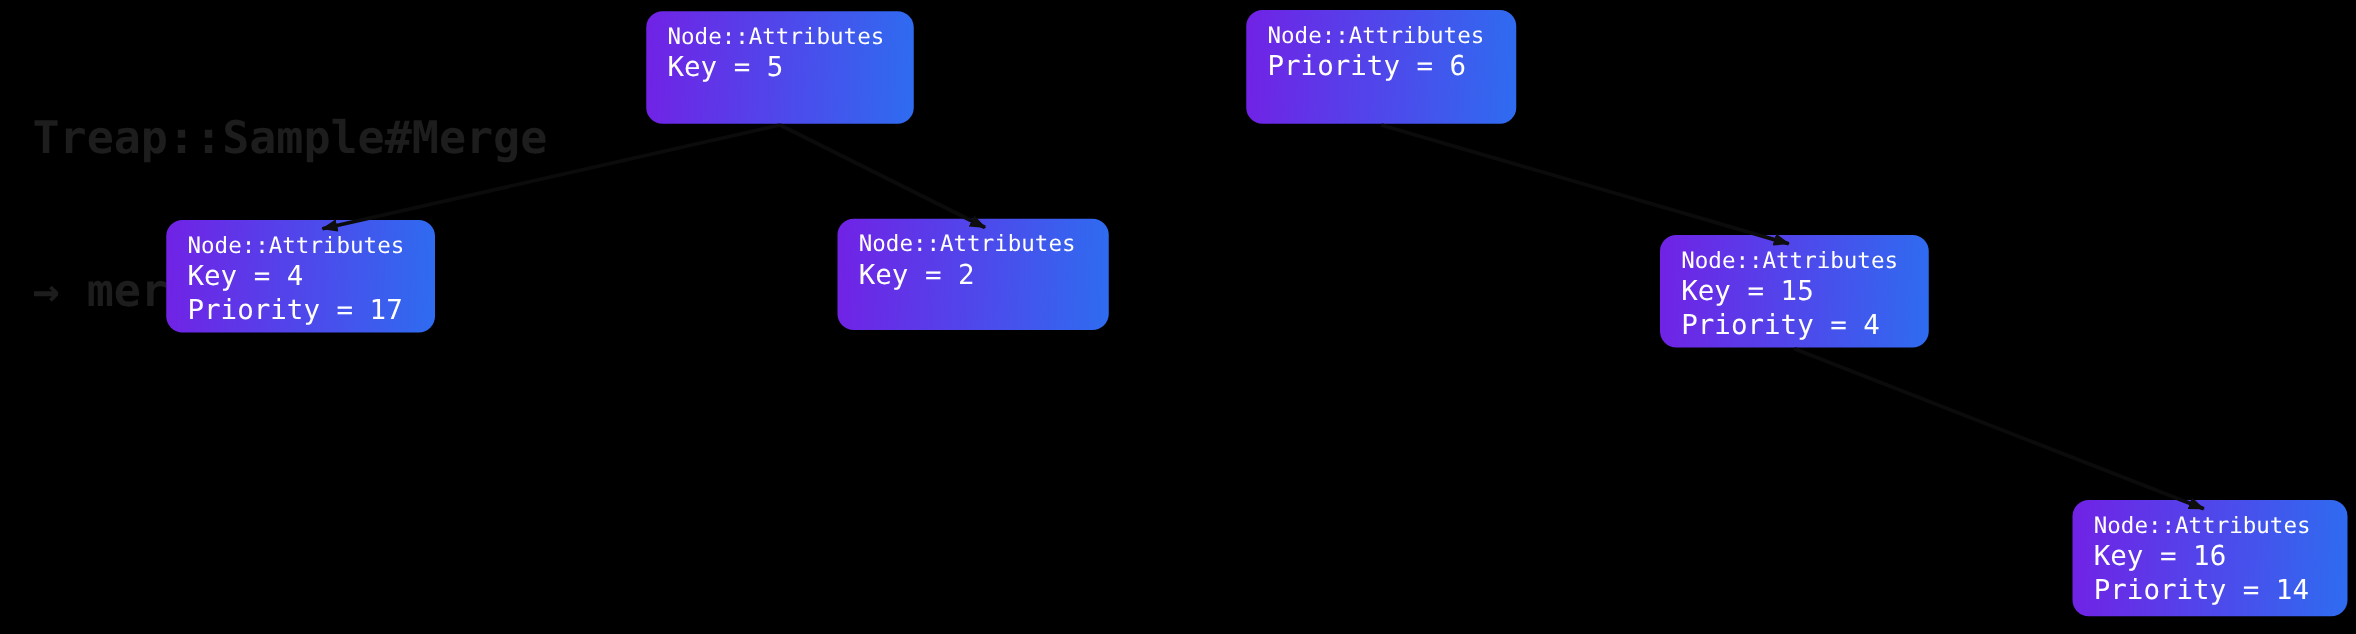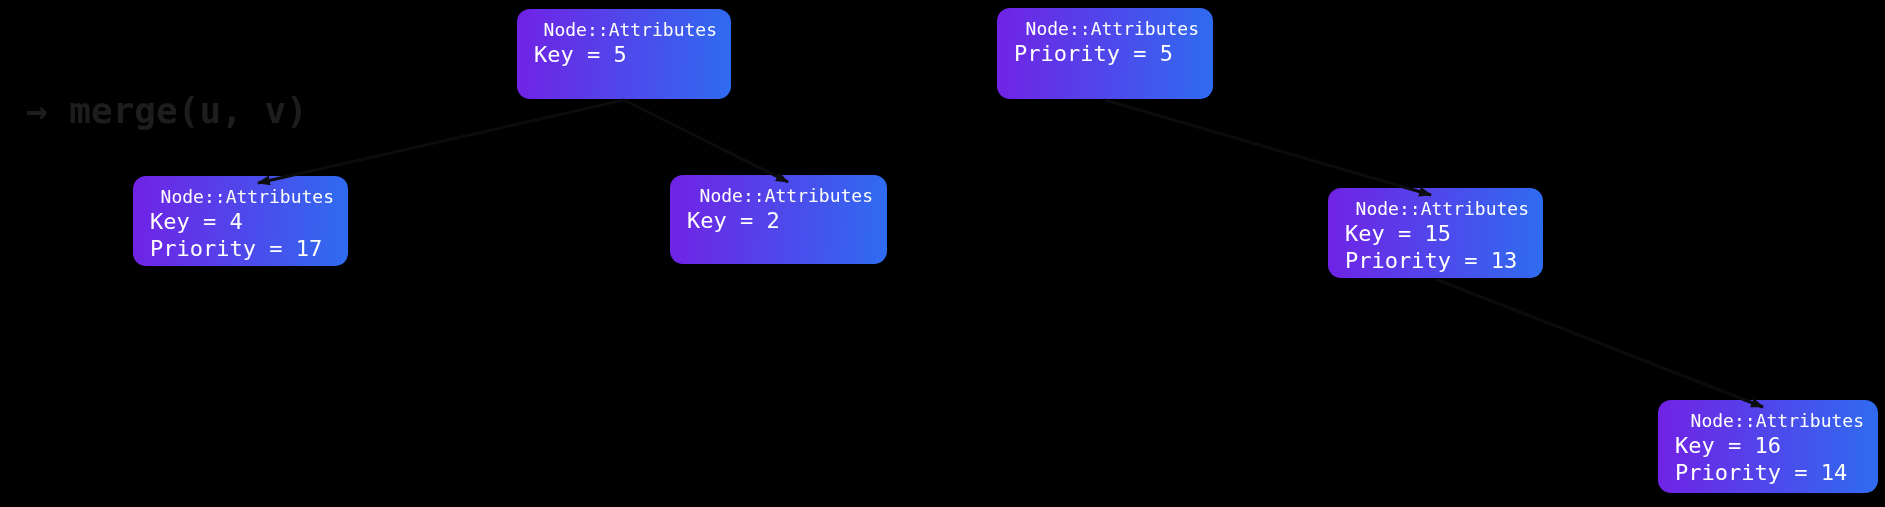--- a/index.html
+++ b/index.html
@@ -31,21 +31,20 @@
     border-radius: 13px;
     background: linear-gradient(92deg, var(--node-gradient-start, #7122e5), var(--node-gradient-end, #2e6cf0));
     color: var(--node-text, #ffffff);
     padding: 9px 14px 8px 17px;
     overflow: hidden;
   }
   .node-header {
     font-size: 18px;
     line-height: 23px;
     white-space: pre;
-    text-align: right;
   }
   .node-line {
     font-size: 22px;
     line-height: 27px;
     white-space: pre;
   }
   #edges-layer {
     position: absolute;
     left: 0;
     top: 0;
@@ -60,45 +59,46 @@
   #arrowhead polygon {
     fill: var(--edge-arrowhead, #0e0e0e);
   }
 </style>
 </head>
 <body>
 
 <div class="stage">
 
   <div class="diagram-title">
+    <div>Treap::Sample#Merge</div>
     <div>→ merge(u, v)</div>
   </div>
 
   <div id="nodes">
       <div class="node" id="node-key-6" style="left: 517px; top: 9px; width: 214px; height: 90px;">
     <div class="node-header">Node::Attributes</div>
     <div class="node-line">Key = 5</div>
   </div>
       <div class="node" id="node-key-11" style="left: 997px; top: 8px; width: 216px; height: 91px;">
     <div class="node-header">Node::Attributes</div>
-    <div class="node-line">Priority = 5</div>
+    <div class="node-line">Priority = 6</div>
   </div>
       <div class="node" id="node-key-4" style="left: 133px; top: 176px; width: 215px; height: 90px;">
     <div class="node-header">Node::Attributes</div>
     <div class="node-line">Key = 4</div>
     <div class="node-line">Priority = 17</div>
   </div>
       <div class="node" id="node-key-8" style="left: 670px; top: 175px; width: 217px; height: 89px;">
     <div class="node-header">Node::Attributes</div>
     <div class="node-line">Key = 2</div>
   </div>
       <div class="node" id="node-key-15" style="left: 1328px; top: 188px; width: 215px; height: 90px;">
     <div class="node-header">Node::Attributes</div>
     <div class="node-line">Key = 15</div>
-    <div class="node-line">Priority = 13</div>
+    <div class="node-line">Priority = 4</div>
   </div>
       <div class="node" id="node-key-16" style="left: 1658px; top: 400px; width: 220px; height: 93px;">
     <div class="node-header">Node::Attributes</div>
     <div class="node-line">Key = 16</div>
     <div class="node-line">Priority = 14</div>
   </div>
     </div>
 
   <svg id="edges-layer" width="1885" height="507" viewBox="0 0 1885 507">
     <defs>

